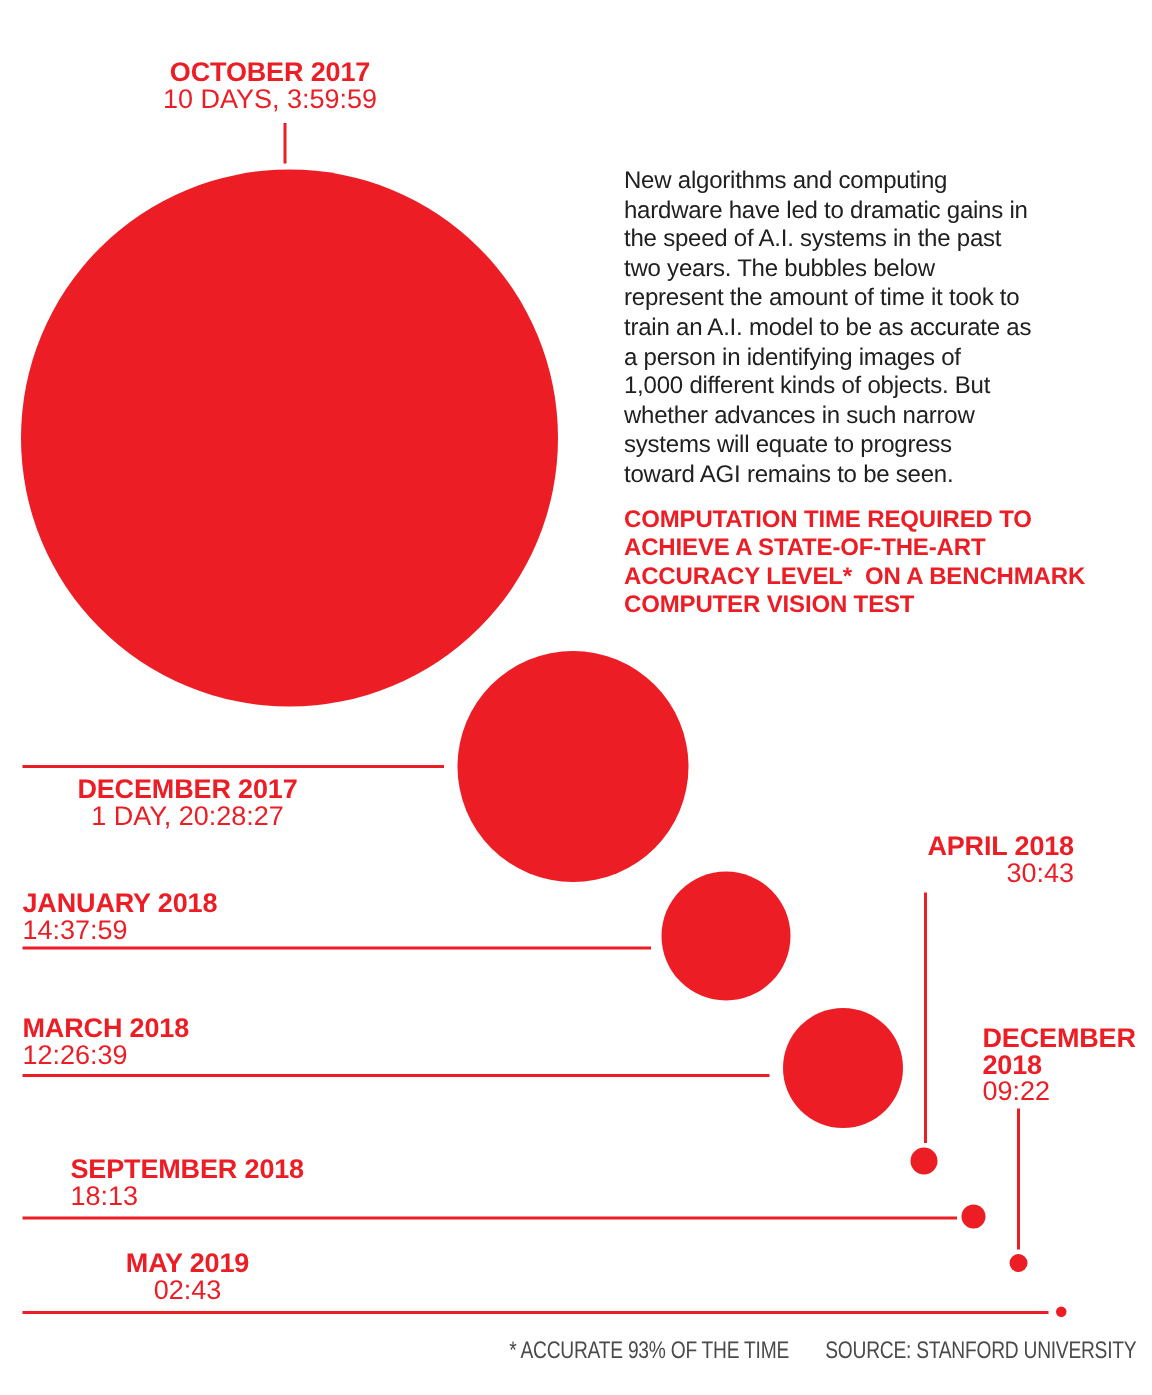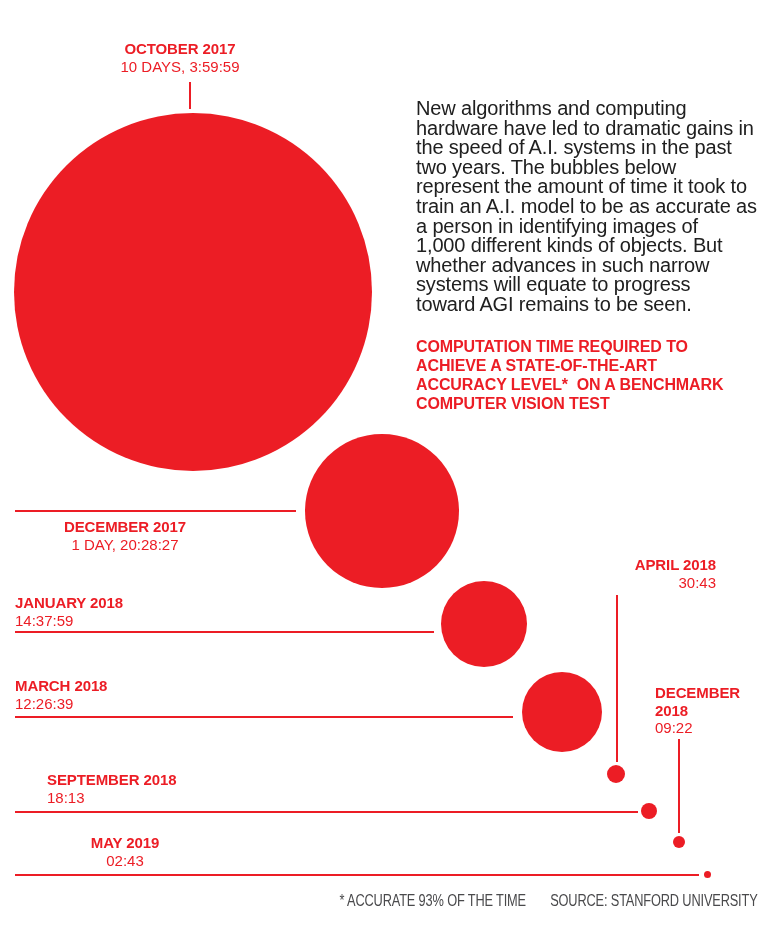--- a/index.html
+++ b/index.html
@@ -5,30 +5,30 @@
   * { margin:0; padding:0; box-sizing:border-box; }
   html,body { background:#ffffff; }
   .canvas {
     position:relative; width:768px; height:930px; background:#ffffff;
     overflow:hidden; font-family:"Liberation Sans","DejaVu Sans",sans-serif;
     --red:#ec1d25; --ink:#1d1d1d; --gray:#4a4a4c;
   }
   .title { position:absolute; left:415px; top:24px; color:var(--ink);
     font-size:29px; line-height:31px; font-weight:900; letter-spacing:-0.8px; }
   .title .tl { white-space:pre; }
-  .intro { position:absolute; left:416px; top:99px; color:#202020;
-    font-size:20px; line-height:19.6px; letter-spacing:-0.15px; }
+  .intro { position:absolute; left:416px; top:111px; color:#202020;
+    font-size:16px; line-height:19.6px; letter-spacing:-0.15px; }
   .intro .il { white-space:pre; }
   .kicker { position:absolute; left:416px; top:337px; color:var(--red);
     font-size:16px; line-height:19px; font-weight:bold; letter-spacing:-0.1px; }
   .kicker .kl { white-space:pre; }
   .chart { position:absolute; left:0; top:0; width:768px; height:930px; }
   .bubble { position:absolute; background:var(--red); border-radius:50%; }
   .cline  { position:absolute; background:var(--red); }
-  .blabel { position:absolute; color:var(--red); font-size:15px; line-height:17.5px; }
+  .blabel { position:absolute; color:var(--red); font-size:18px; line-height:17.5px; }
   .blabel .month { font-weight:bold; letter-spacing:-0.1px; }
   .blabel .time  { font-weight:normal; }
   .footer { position:absolute; top:893px; right:10px; color:var(--gray);
     font-size:16px; line-height:16px; white-space:nowrap;
     transform:scaleX(0.8); transform-origin:100% 0; letter-spacing:-0.2px; }
   .footer .src { margin-left:26px; }
 </style>
 </head>
 <body>
 

